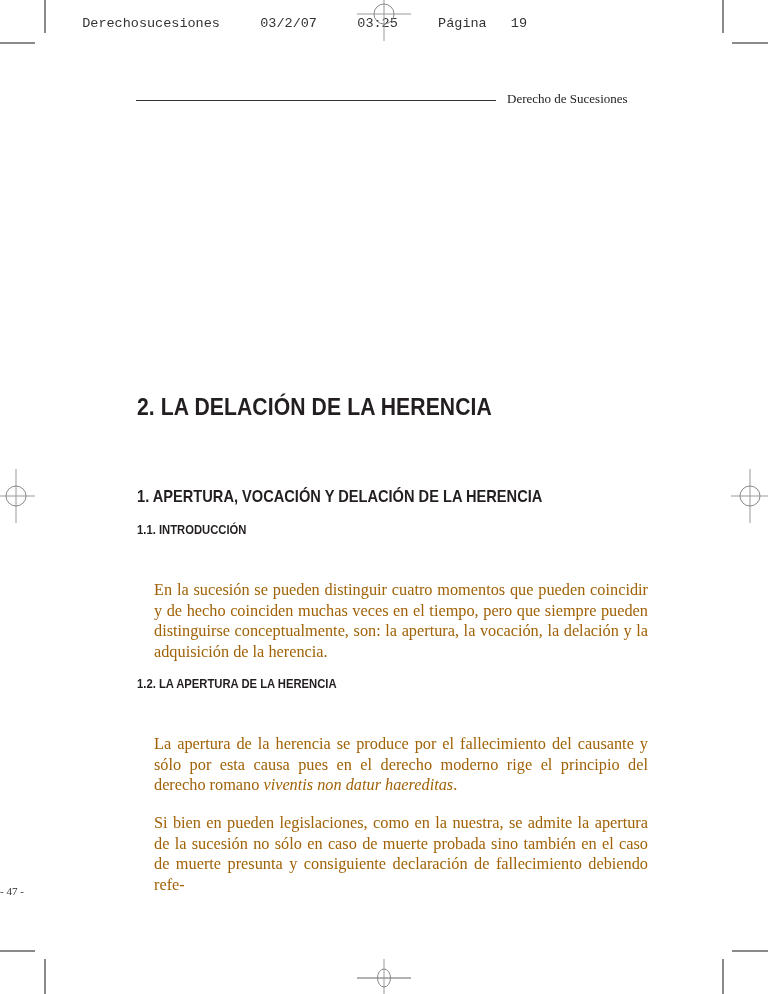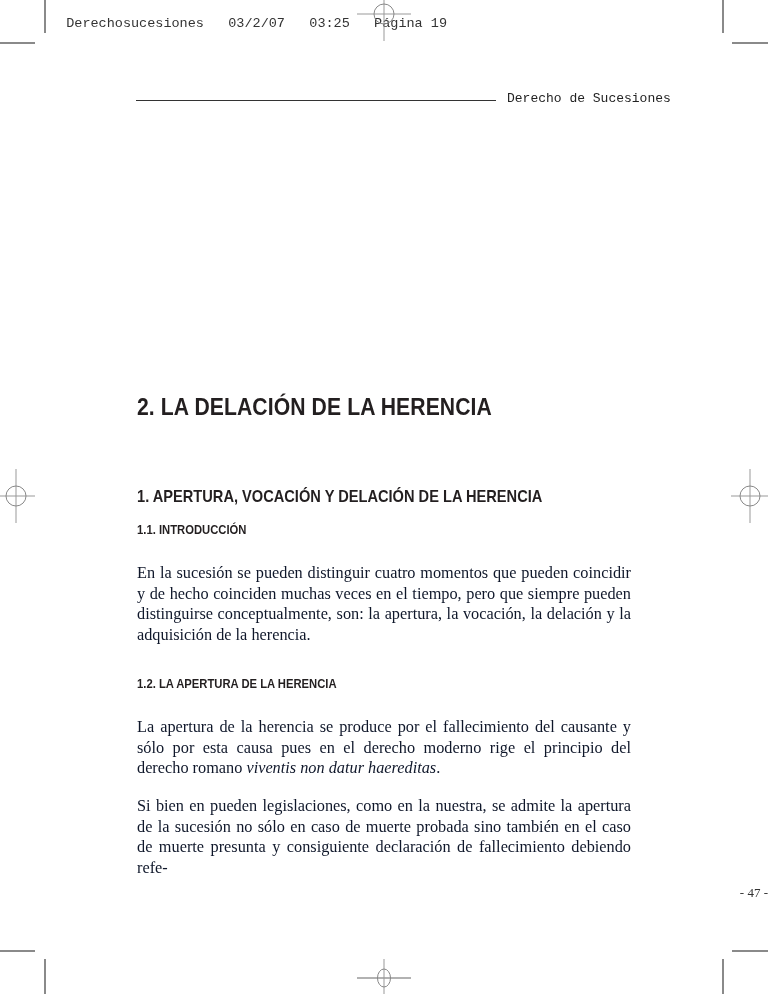--- a/index.html
+++ b/index.html
@@ -1,43 +1,43 @@
 <!DOCTYPE html>
 <html><head>
   <meta charset="utf-8">
   <style>
     html, body { margin: 0; padding: 0; background: #ffffff; }
     body { width: 768px; height: 994px; position: relative; overflow: hidden; color: #231f20; }
     .abs { position: absolute; }
 
     
     .slug { top: 0; left: 50px; font-family: "Liberation Mono", "DejaVu Sans Mono", monospace; font-size: 13.5px; color: #333; white-space: pre; line-height: 16px; }
-    .slug span { display: inline-block; }
+    .slug span { display: inline-block; margin-left: 16px; }
 
     
     .crop-v { width: 1.5px; background: #8a8a8a; }
     .crop-h { height: 1.5px; background: #8a8a8a; }
 
     
     .reg { width: 54px; height: 54px; }
 
     
     .run-rule { top: 100px; left: 136px; width: 360px; height: 1px; background: #333; }
-    .run-title { top: 91px; left: 507px; font-family: Liberation Mono, monospace; font-size: 13px; color: #222; }
+    .run-title { top: 91px; left: 507px; font-family: Liberation Serif, serif; font-size: 13px; color: #222; }
 
     
     .h-chapter { top: 394px; left: 137px; font-family: "Liberation Sans", "DejaVu Sans", sans-serif; font-weight: bold; font-size: 23px; letter-spacing: 0.1px; transform: scaleX(0.92); transform-origin: left; color: #231f20; }
     .h-section { top: 487px; left: 137px; font-family: "Liberation Sans", "DejaVu Sans", sans-serif; font-weight: bold; font-size: 17px; transform: scaleX(0.86); transform-origin: left; color: #231f20; }
     .h-sub { font-family: "Liberation Sans", "DejaVu Sans", sans-serif; font-weight: bold; font-size: 12.5px; transform: scaleX(0.9); transform-origin: left; color: #231f20; }
 
     
-    .para { left: 137px; width: 494px; font-family: "Liberation Serif", "DejaVu Serif", serif; font-size: 16.3px; line-height: 20.7px; text-align: justify; color: #0f172a; margin: 0; }
+    .para { left: 137px; width: 494px; font-family: "Liberation Serif", "DejaVu Serif", serif; font-size: 16.3px; line-height: 20.7px; text-align: justify; color: #a16207; margin: 17px; }
     .para em { }
 
-    .folio { top: 885px; left: 0; width: 768px; text-align: right; font-family: "Liberation Serif", "DejaVu Serif", serif; font-size: 13px; color: #333; }
+    .folio { top: 885px; left: 0; width: 768px; text-align: left; font-family: "Liberation Serif", "DejaVu Serif", serif; font-size: 11px; color: #333; }
   </style>
 </head>
 <body>
 
 <div class="abs slug">
   <span>Derechosucesiones</span>   <span>03/2/07</span>   <span>03:25</span>   <span>Página</span> <span>19</span>
 </div>
 
 <div class="abs crop-v" style="left:44px; top:0; height:33px;"></div>
 <div class="abs crop-h" style="left:0; top:42px; width:35px;"></div>

